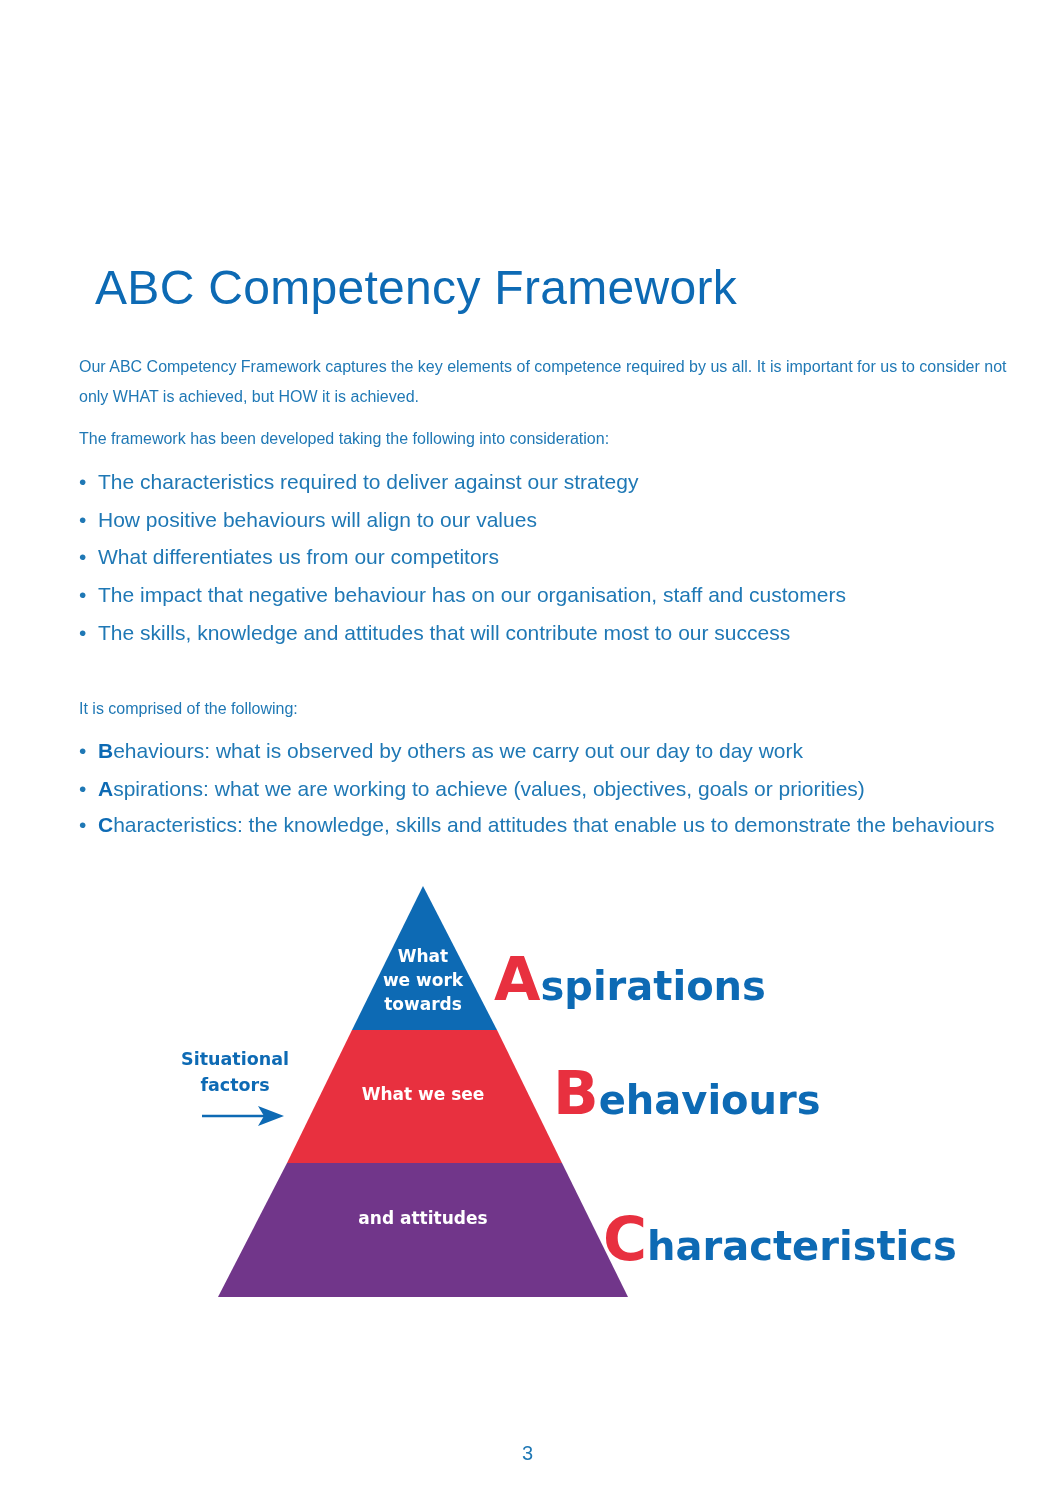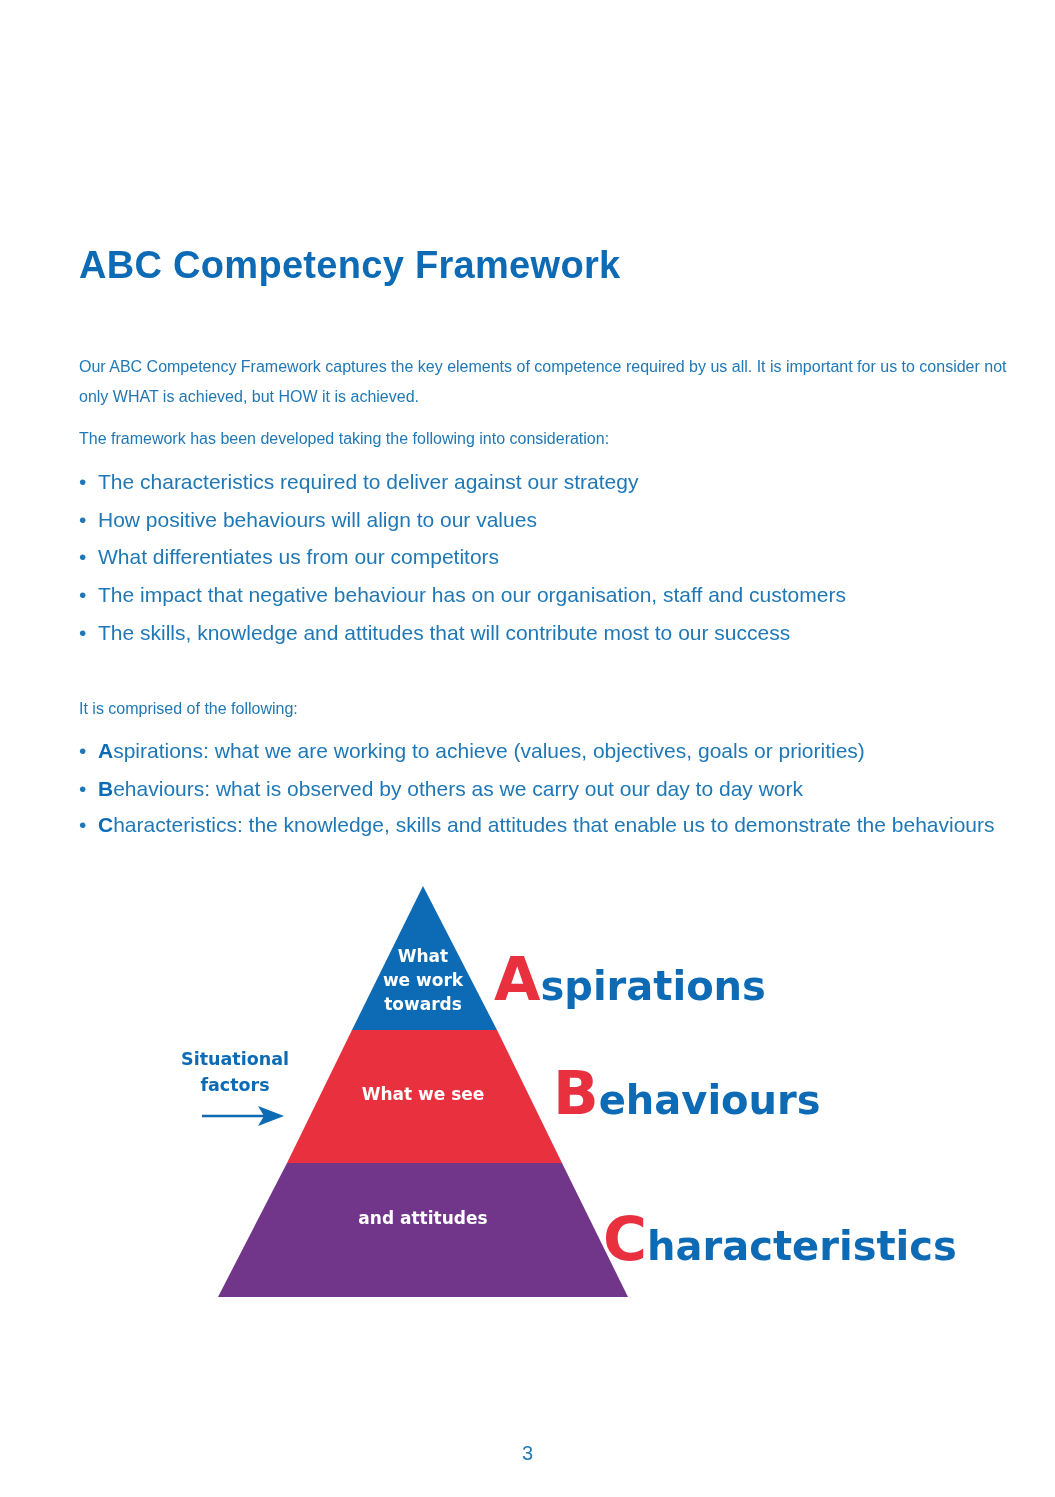--- a/index.html
+++ b/index.html
@@ -1,20 +1,20 @@
 <!DOCTYPE html>
 <html><head>
   <meta charset="utf-8">
   <style>
     html, body { margin: 0; padding: 0; background: #ffffff; }
     body { width: 1055px; height: 1497px; position: relative; overflow: hidden;
            font-family: "DejaVu Sans", sans-serif; }
-    .title { position: absolute; left: 79px; top: 244px; margin: 0;
-             font-family: "Liberation Sans", sans-serif; font-weight: bold;
-             font-size: 38px; color: #0d6ab4; letter-spacing: 0.3px; }
+    .title { position: absolute; left: 79px; top: 244px; margin: 16px;
+             font-family: "Liberation Sans", sans-serif; font-weight: normal;
+             font-size: 48px; color: #0d6ab4; letter-spacing: 0.3px; }
     .para { position: absolute; left: 79px; margin: 0; color: #1f78b5;
             font-family: "Liberation Sans", sans-serif; font-size: 16px; line-height: 30px; }
     .p1 { top: 352px; width: 940px; }
     .p2 { top: 424px; }
     .p3 { top: 694px; }
     ul.bullets { position: absolute; left: 79px; margin: 0; padding: 0; list-style: none;
                  color: #1f78b5; font-family: "Liberation Sans", sans-serif; font-size: 21px; }
     ul.bullets li { position: relative; padding-left: 19px; height: 37.7px; line-height: 30px; }
     ul.bullets li::before { content: "\2022"; position: absolute; left: 0; top: 0; color: #1f78b5; }
     .b1 { top: 467px; }
@@ -53,22 +53,22 @@
   <li>The characteristics required to deliver against our strategy</li>
   <li>How positive behaviours will align to our values</li>
   <li>What differentiates us from our competitors</li>
   <li>The impact that negative behaviour has on our organisation, staff and customers</li>
   <li>The skills, knowledge and attitudes that will contribute most to our success</li>
 </ul>
 
 <p class="para p3">It is comprised of the following:</p>
 
 <ul class="bullets b2">
+  <li><strong>B</strong><span>ehaviours: what is observed by others as we carry out our day to day work</span></li>
   <li><strong>A</strong><span>spirations: what we are working to achieve (values, objectives, goals or priorities)</span></li>
-  <li><strong>B</strong><span>ehaviours: what is observed by others as we carry out our day to day work</span></li>
   <li class="wrap"><strong>C</strong><span>haracteristics: the knowledge, skills and attitudes that enable us to demonstrate the behaviours</span></li>
 </ul>
 
 <div class="diagram">
   <svg width="1055" height="1497" viewBox="0 0 1055 1497">
     <polygon points="423,886 497,1030 352,1030" fill="#0d6ab4"></polygon>
     <polygon points="352,1030 497,1030 562,1163 287,1163" fill="#e8303f"></polygon>
     <polygon points="287,1163 562,1163 628,1297 218,1297" fill="#71368a"></polygon>
     <g>
       <line x1="202" y1="1116" x2="268" y2="1116" stroke="#0d6ab4" stroke-width="2.5"></line>

